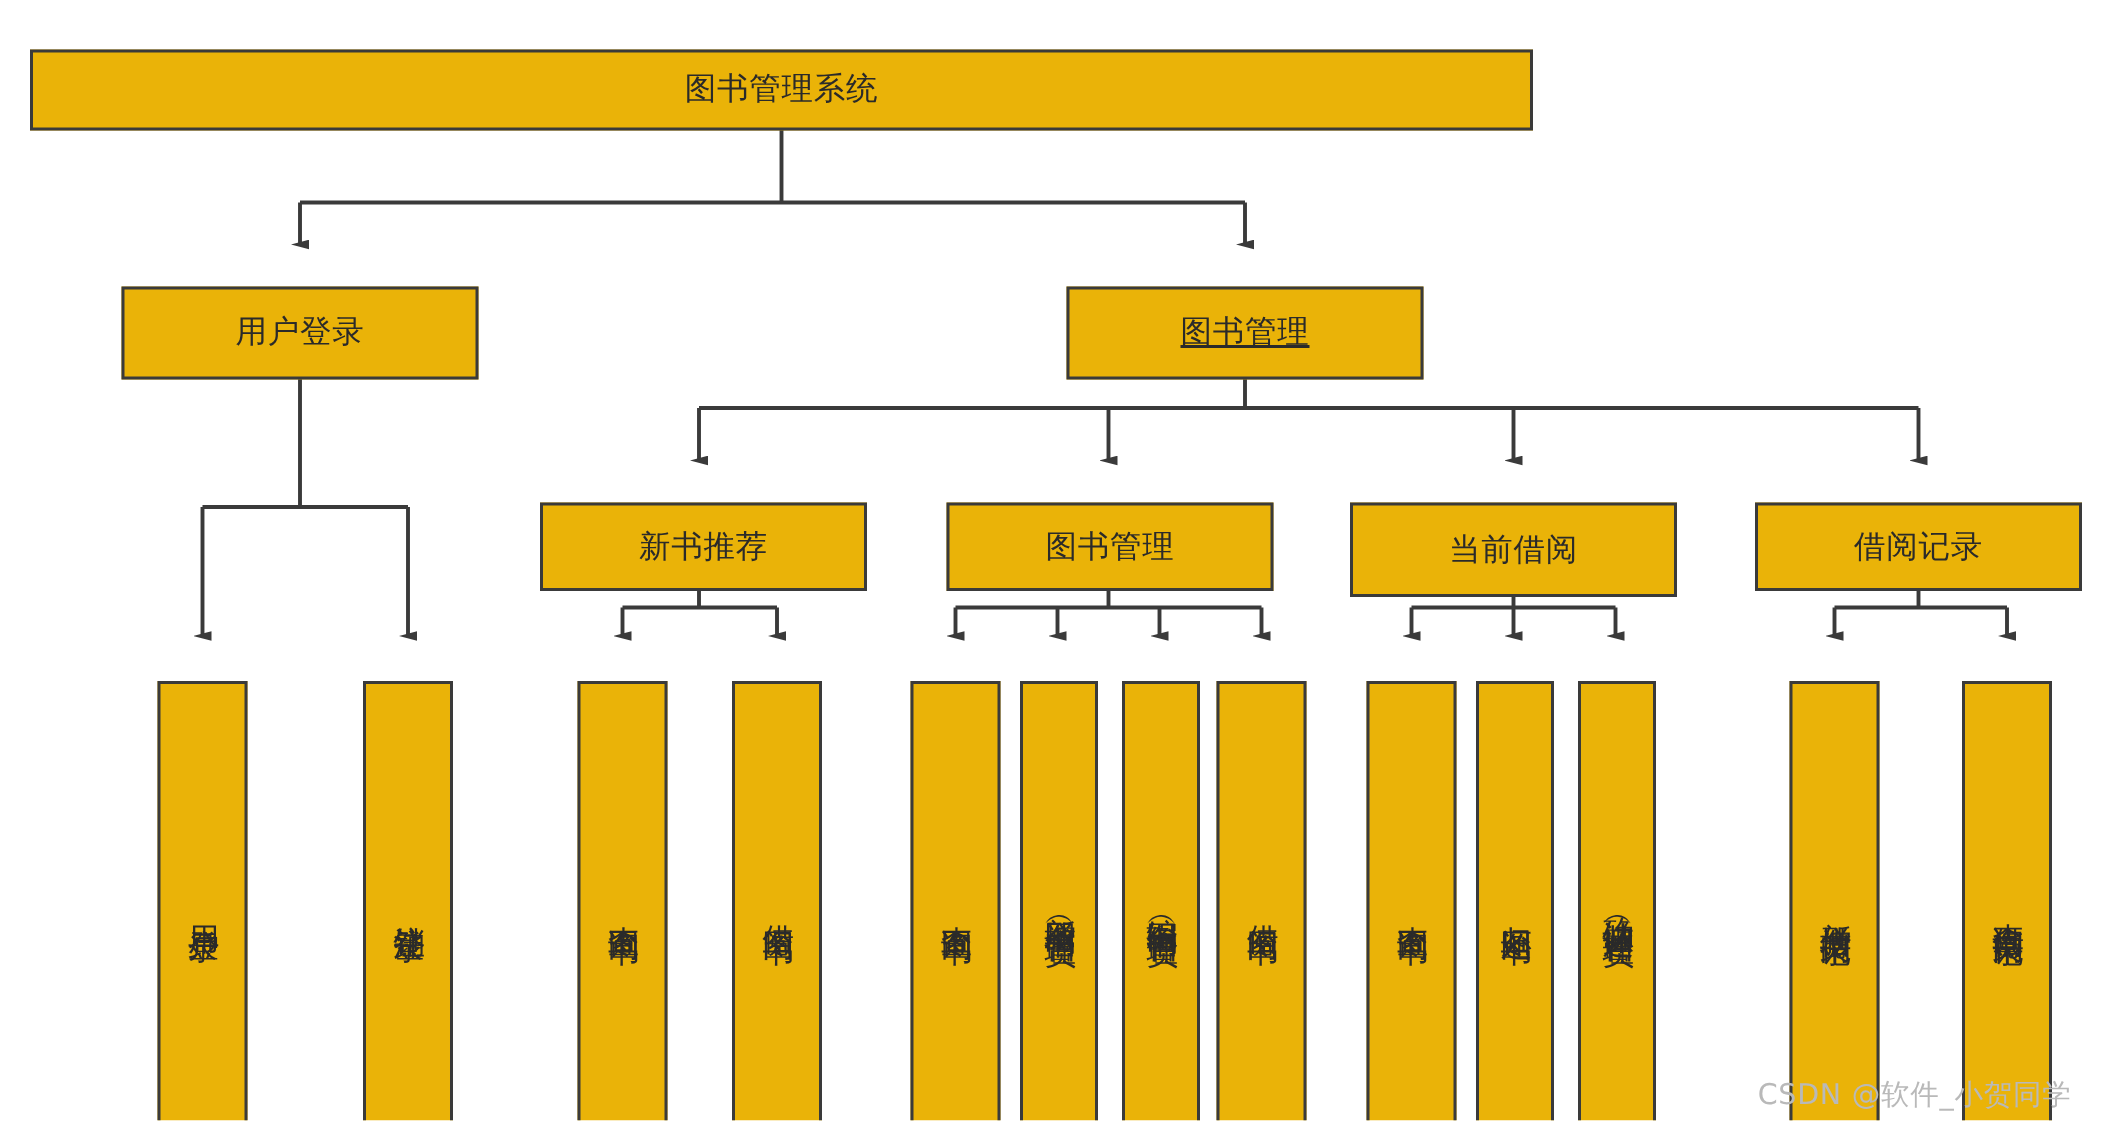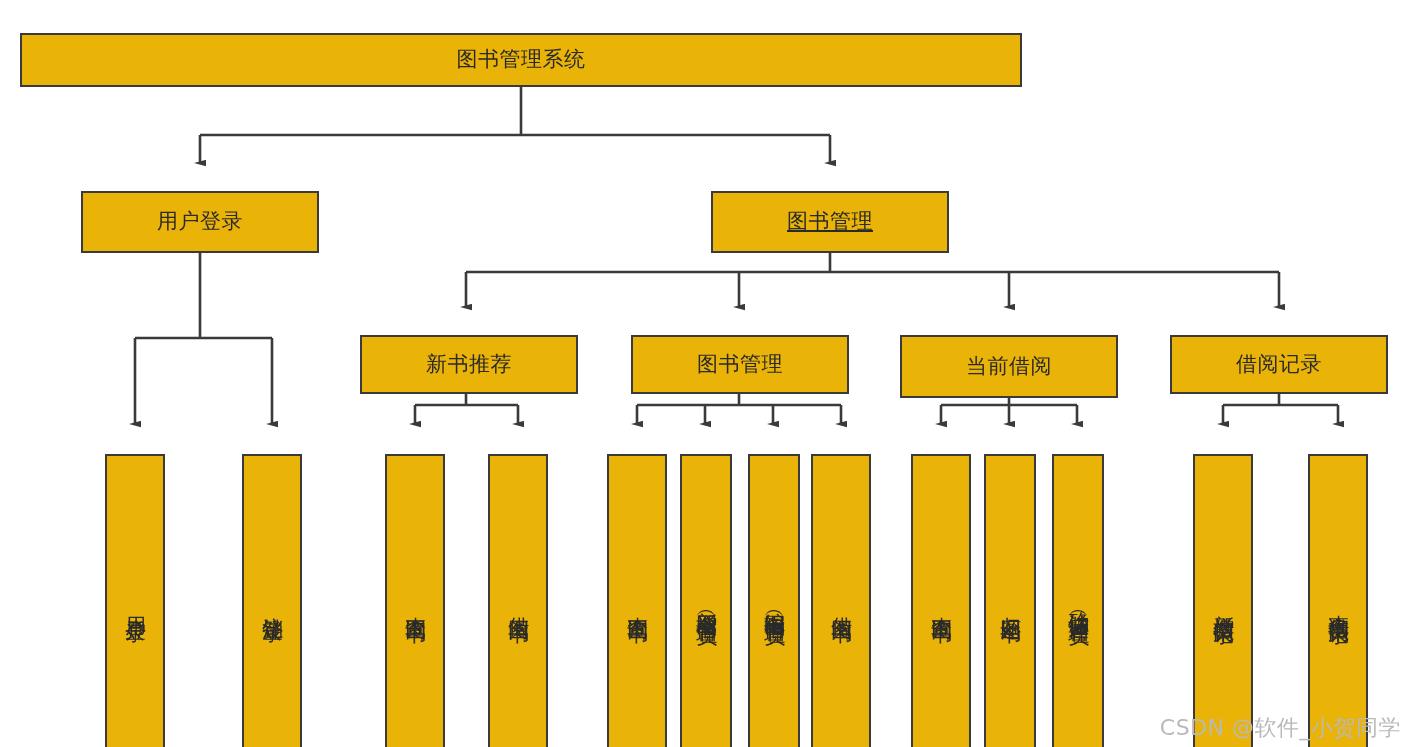--- a/index.html
+++ b/index.html
@@ -51,23 +51,23 @@
     line-height: 1.22;
     letter-spacing: 2px;
   }
   .node-box.vertical {
     align-items: center;
     justify-content: center;
     padding: 4px 0;
   }
   #watermark {
     position: absolute;
-    right: 4px;
+    right: 24px;
     bottom: 4px;
-    font-size: 22px;
+    font-size: 19px;
     color: #b9b9b9;
     letter-spacing: 0.5px;
     user-select: none;
     pointer-events: none;
     white-space: nowrap;
   }
 </style>
 </head>
 <body>
 

